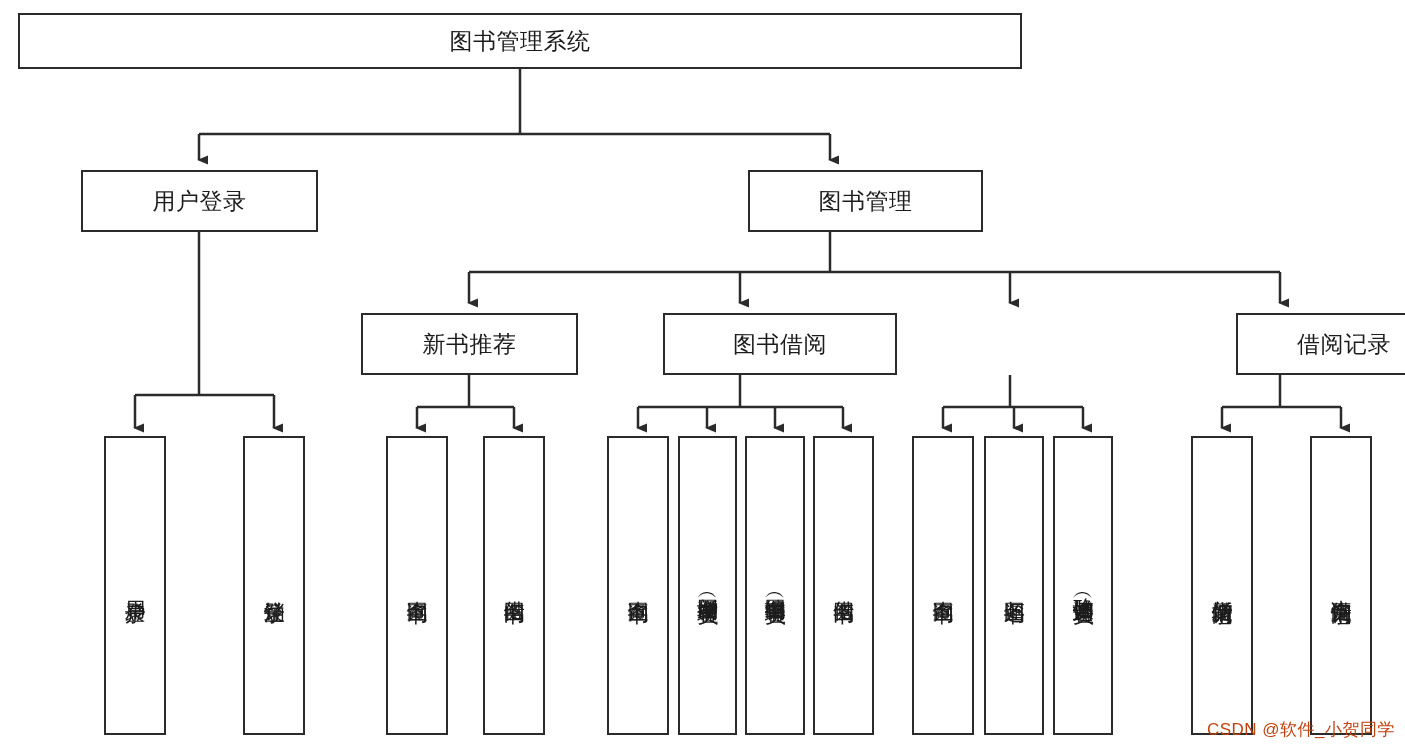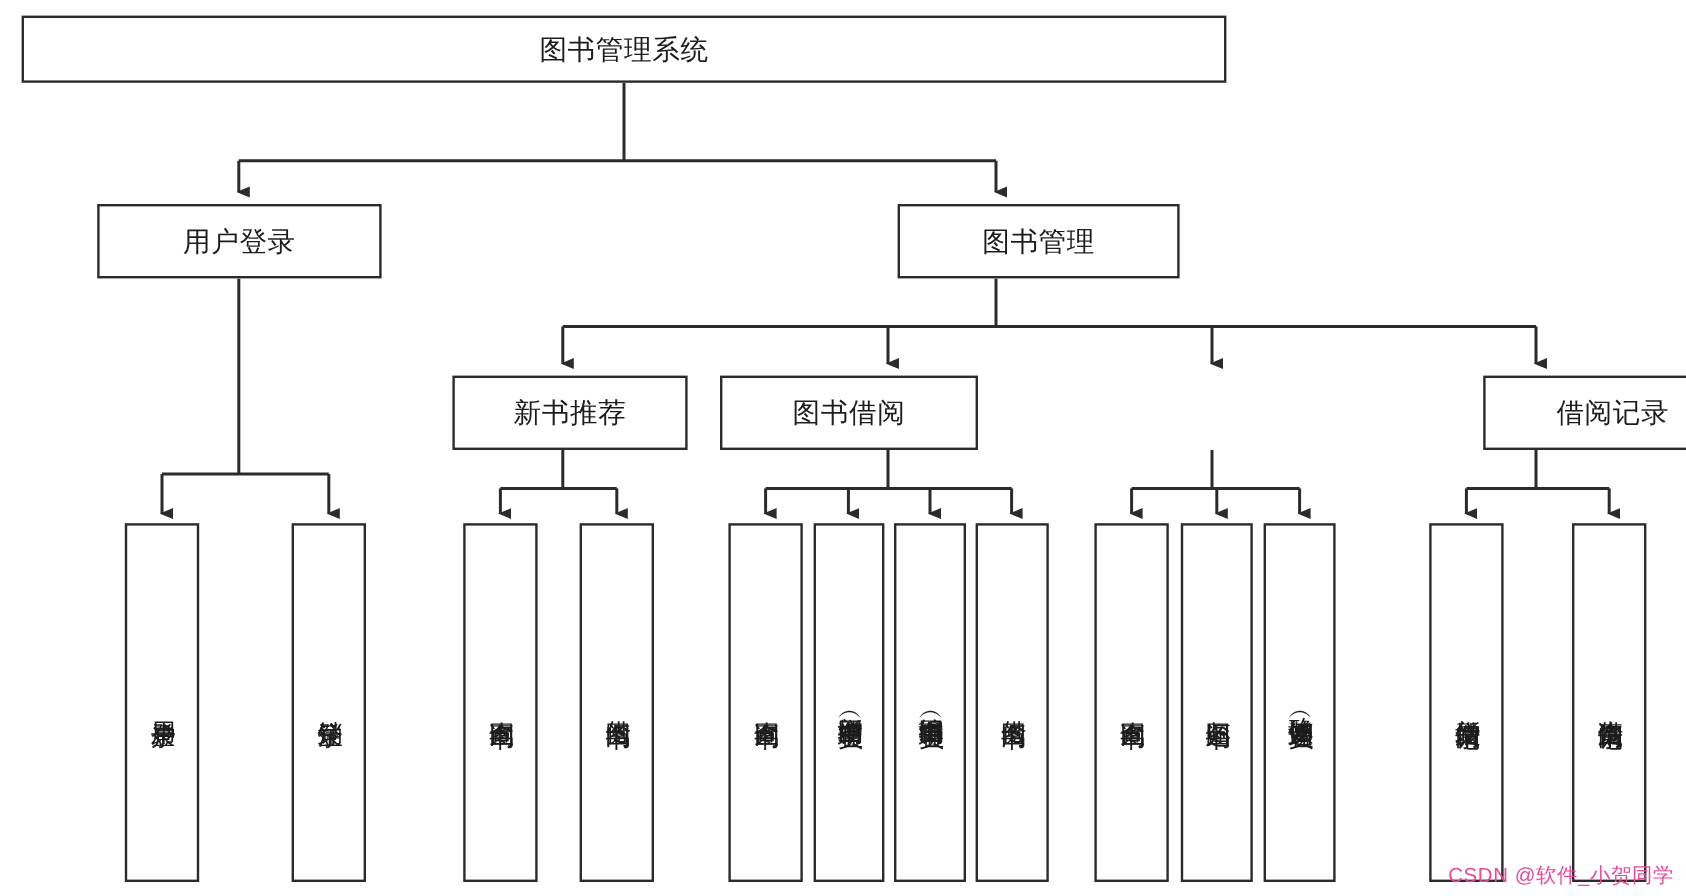--- a/index.html
+++ b/index.html
@@ -58,21 +58,21 @@
     line-height: 1.06;
     letter-spacing: 1px;
     white-space: normal;
     max-height: 100%;
   }
   #watermark {
     position: absolute;
     right: 10px;
     bottom: 6px;
     font-size: 17px;
-    color: #ec4899;
+    color: #c2410c;
     letter-spacing: 0.5px;
     z-index: 5;
     white-space: nowrap;
     user-select: none;
   }
 </style>
 </head>
 <body>
 
 <div id="diagram-root">
@@ -133,25 +133,25 @@
   </div>
 
   <div class="node" style="left:81px; top:170px; width:237px; height:62px;">
     <span class="node-label">用户登录</span>
   </div>
 
   <div class="node" style="left:712px; top:170px; width:235px; height:62px;margin-left:36px;">
     <span class="node-label">图书管理</span>
   </div>
 
-  <div class="node" style="left:361px; top:313px; width:196px; height:62px;margin-left:16px;">
+  <div class="node" style="left:361px; top:313px; width:217px; height:62px;">
     <span class="node-label">新书推荐</span>
   </div>
 
-  <div class="node" style="left:600px; top:313px; width:215px; height:62px;align-items:center;">
+  <div class="node" style="left:663px; top:313px; width:234px; height:62px;align-items:center;">
     <span class="node-label">图书借阅</span>
   </div>
 
 
   <div class="node" style="left:1236px; top:313px; width:216px; height:62px;">
     <span class="node-label">借阅记录</span>
   </div>
 
   <div class="node vertical" style="left:104px; top:436px; width:62px; height:299px;">
     <span class="node-label">用户登录</span>

